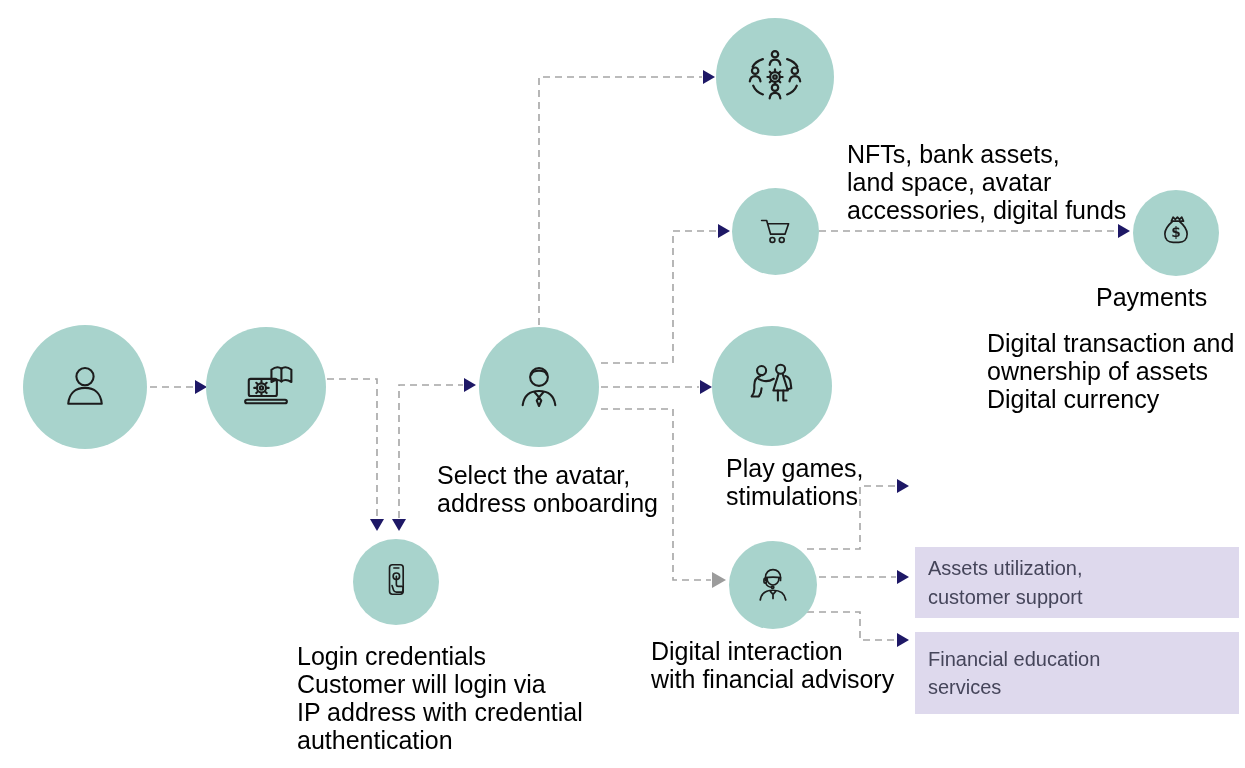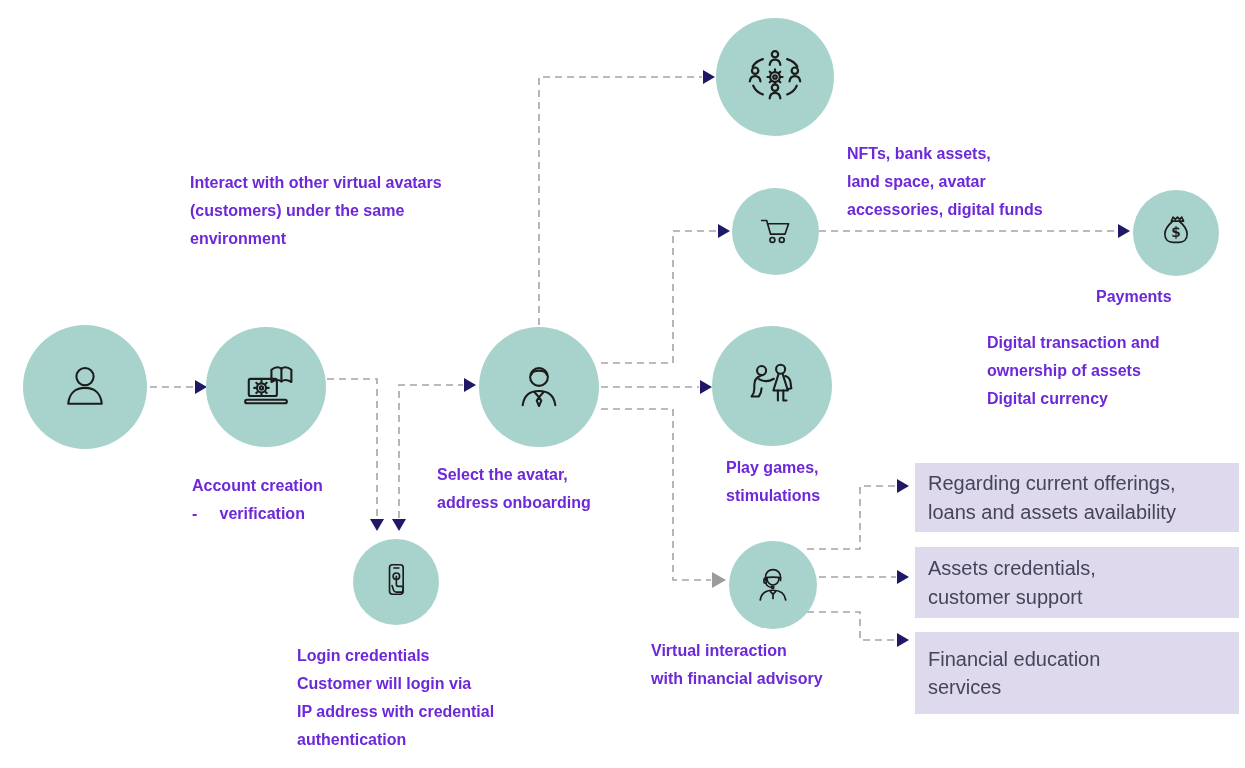--- a/index.html
+++ b/index.html
@@ -6,21 +6,21 @@
   #stage{
     position:relative;width:1245px;height:768px;background:#ffffff;overflow:hidden;
     font-family:"Liberation Sans", sans-serif;color:#4c4c55;
   }
   .node{
     position:absolute;border-radius:50%;background:#a8d3cc;
     display:flex;align-items:center;justify-content:center;
   }
   .node svg{stroke:#1c1c1c;fill:none;stroke-width:2.3;stroke-linecap:round;stroke-linejoin:round;}
   .label{
-    position:absolute;font-size:16px;line-height:28px;white-space:pre-line;color:#6d28d9;font-weight:bold;
+    position:absolute;font-size:25px;line-height:28px;white-space:pre-line;color:#000000;
   }
   .pbox{
     position:absolute;left:915px;width:324px;background:#ded9ed;
     display:flex;align-items:center;box-sizing:border-box;padding:4px 10px 4px 13px;
   }
   .pbox span{font-size:20px;line-height:28.5px;white-space:pre-line;color:#45455a;}
   #connectors{position:absolute;left:0;top:0;}
   .dash{stroke:#a5a5a5;stroke-width:1.6;fill:none;stroke-dasharray:7 5;}
   .ah{fill:#1e1866;stroke:none;}
   .ahg{fill:#9c9c9c;stroke:none;}
@@ -171,26 +171,21 @@
       <path d="M22 22.5 c3 -1.5 17 -1.5 20 0"></path>
       <path d="M24 22.5 c0 5.5 3.5 9.5 8 9.5 s8 -4 8 -9.5"></path>
       <rect x="20" y="23" width="3.2" height="6.5" rx="1.6"></rect>
       <path d="M22.5 29.5 q1.5 5 7.5 5.5"></path>
       <circle cx="31.5" cy="35" r="1.6"></circle>
       <path d="M15 52 c1.5 -9.5 8 -13 17 -13 s15.5 3.5 17 13"></path>
       <path d="M28.5 40.5 l3.5 4 3.5 -4 M32 44.5 v5.5"></path>
     </svg>
   </div>
 
-  <div class="label" style="left:190px;top:169px;width:360px;">Interact with other virtual avatars
-(customers) under the same
-environment</div>
-
-  <div class="label" style="left:192px;top:472px;width:220px;">Account creation
--&nbsp;&nbsp;&nbsp;&nbsp;&nbsp;verification</div>
+
 
   <div class="label" style="left:437px;top:461px;width:260px;">Select the avatar,
 address onboarding</div>
 
   <div class="label" style="left:847px;top:140px;width:280px;">NFTs, bank assets,
 land space, avatar
 accessories, digital funds</div>
 
 
   <div class="label" style="left:1096px;top:283px;width:140px;">Payments</div>
@@ -200,29 +195,25 @@
 Digital currency</div>
 
   <div class="label" style="left:712px;top:454px;width:180px;margin-left:14px;">Play games,
 stimulations</div>
 
   <div class="label" style="left:297px;top:642px;width:300px;">Login credentials
 Customer will login via
 IP address with credential
 authentication</div>
 
-  <div class="label" style="left:651px;top:637px;width:260px;">Virtual interaction
+  <div class="label" style="left:651px;top:637px;width:260px;">Digital interaction
 with financial advisory</div>
 
-  <div class="pbox" style="top:463px;height:69px;">
-    <span>Regarding current offerings,
-loans and assets availability</span>
-  </div>
   <div class="pbox" style="top:547px;height:71px;">
-    <span>Assets credentials,
+    <span>Assets utilization,
 customer support</span>
   </div>
   <div class="pbox" style="top:632px;height:82px;">
     <span>Financial education
 services</span>
   </div>
 
 </div>
 
 </body></html>

